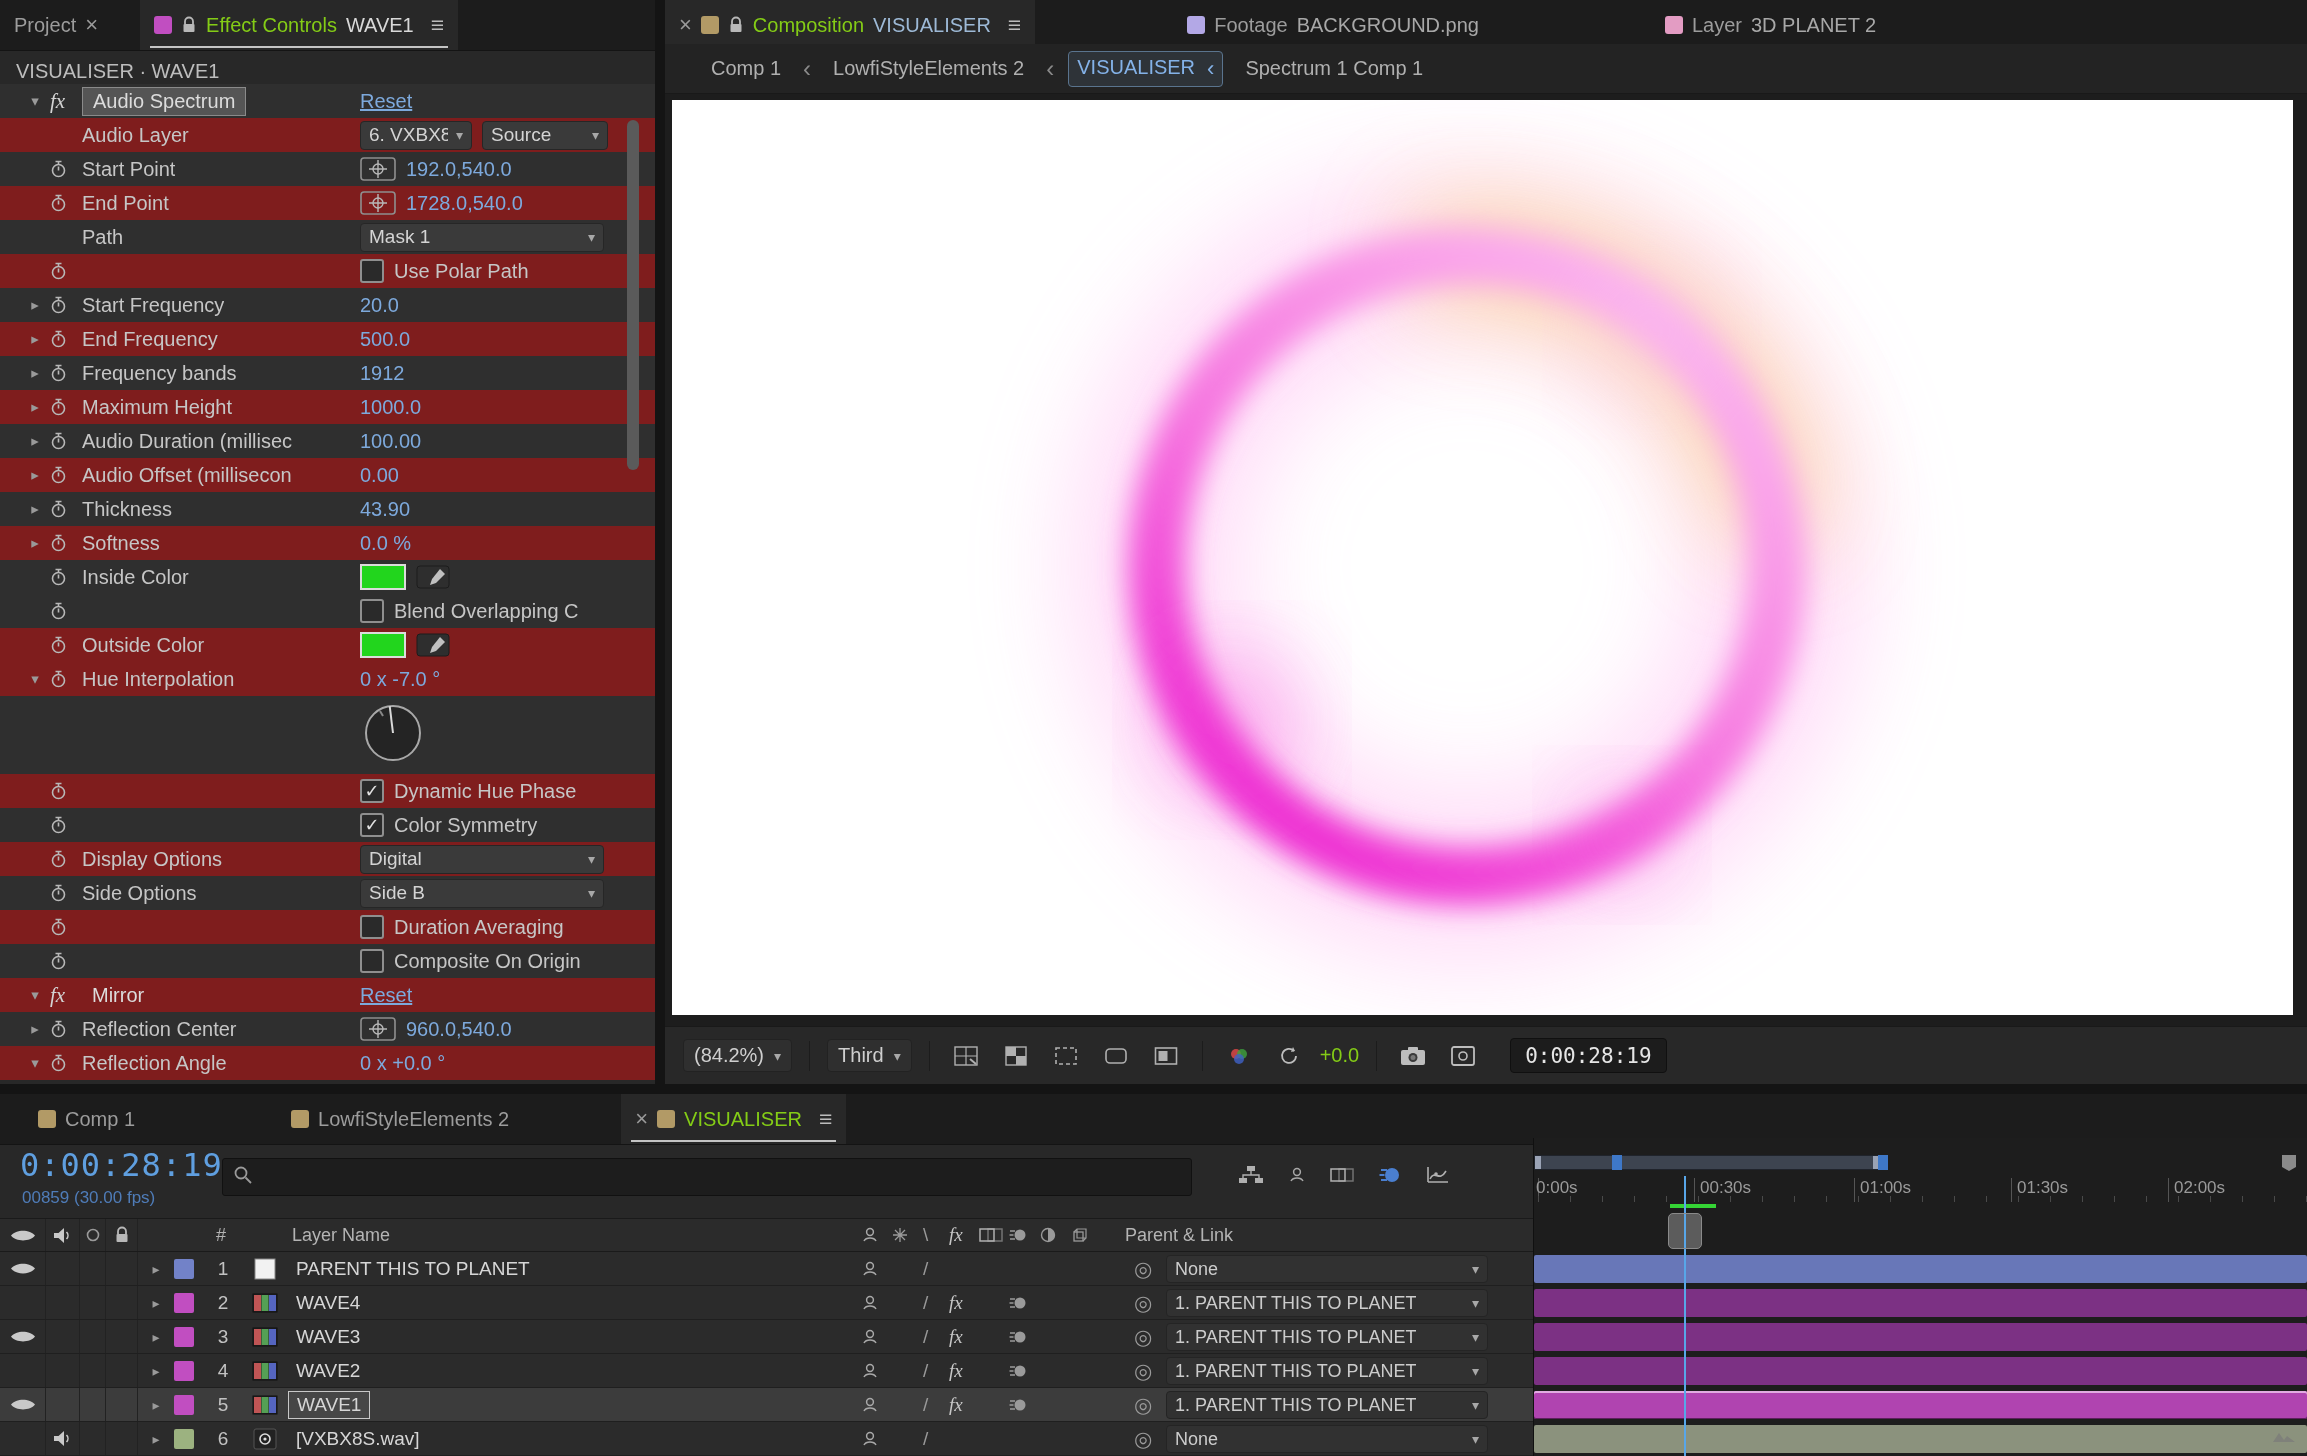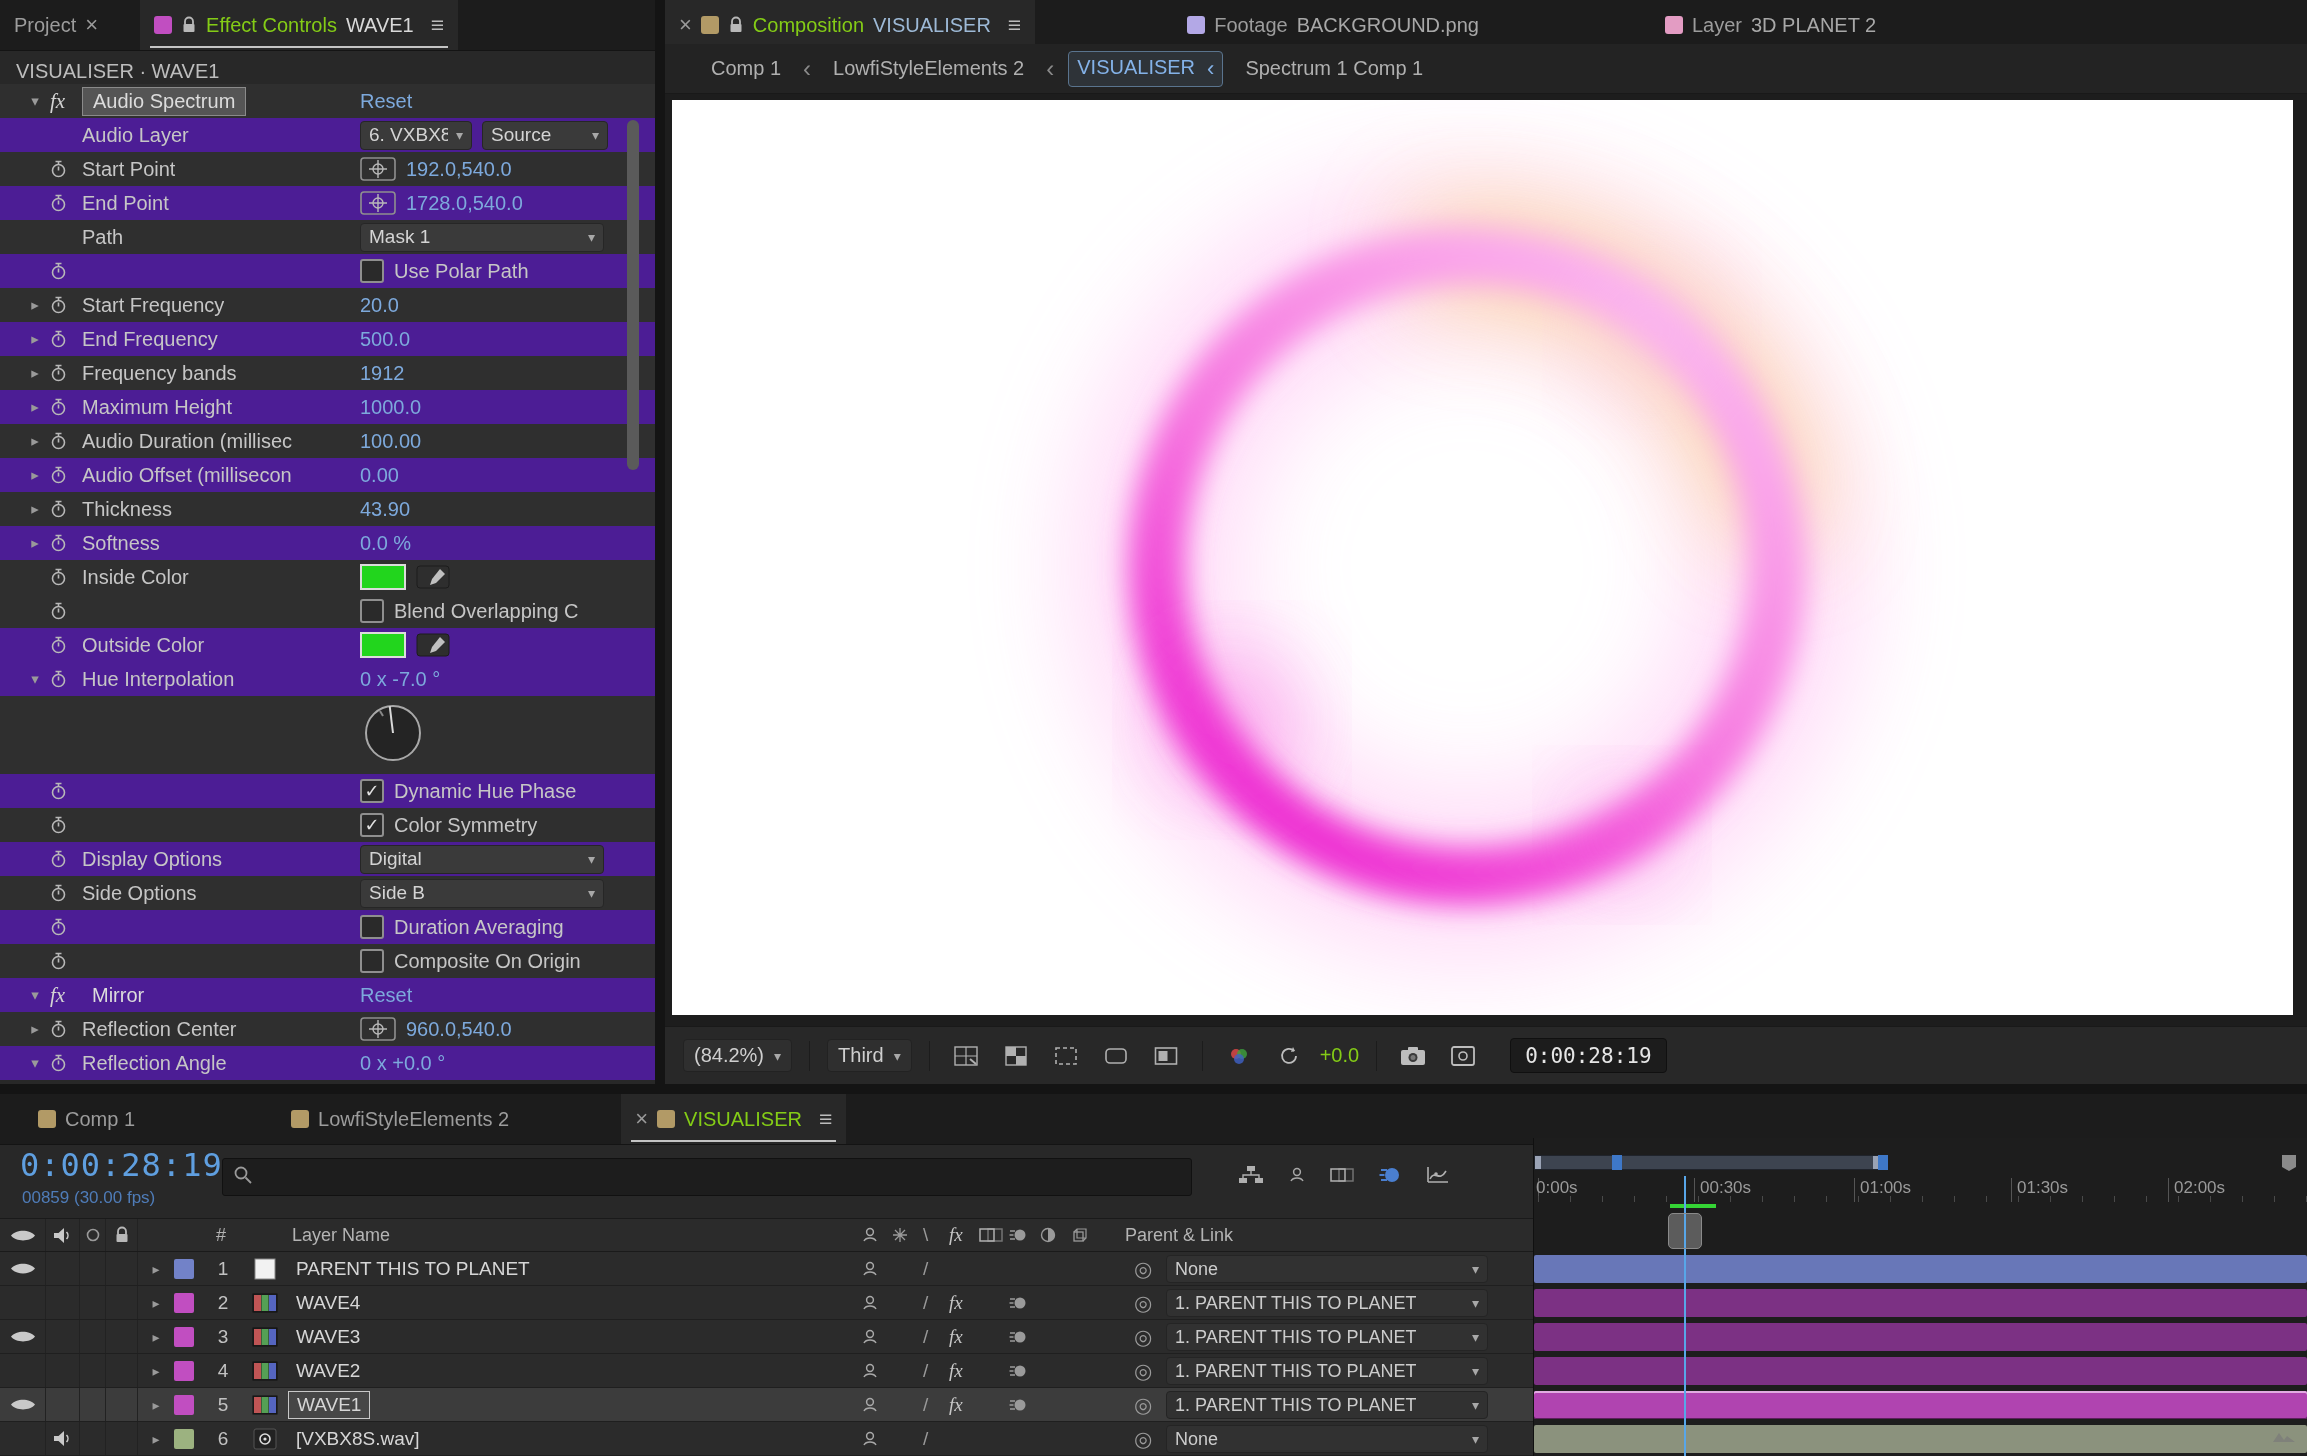--- a/index.html
+++ b/index.html
@@ -20,28 +20,28 @@
   .menu{color:#bcbcbc;font-size:23px;margin-left:8px;}
   .tlabel.bright{color:#84cc16;}
   .tlabel.compname{color:#9db9d6;}
   .tlabel.dim2{color:#a8a8a8;}
   .ticon{display:inline-flex;align-items:center;}
 
   
   .ec-subtitle{height:40px;line-height:40px;padding-left:16px;font-size:20px;color:#bdbdbd;background:#282828;}
   #fx-rows{position:absolute;top:84px;left:0;right:0;}
   .fxrow{position:relative;height:34px;display:flex;align-items:center;padding-left:20px;width:655px;}
-  .z0{background:#2f2f2f;} .z1{background:#4c1d95;}
+  .z0{background:#2f2f2f;} .z1{background:#7f1d1d;}
   .dialrow{height:78px;}
   .twirl{flex:0 0 30px;font-size:15px;color:#9a9a9a;text-align:center;}
   .swx{flex:0 0 32px;display:flex;align-items:center;}
   .plbl{font-size:20px;color:#c6c6c6;white-space:nowrap;overflow:hidden;max-width:245px;}
   .rhs{position:absolute;left:360px;top:0;height:100%;display:flex;align-items:center;gap:10px;}
   .val{color:#7da9dc;font-size:20px;white-space:nowrap;}
-  .reset{color:#7da9dc;font-size:20px;}
+  .reset{color:#7da9dc;font-size:20px;text-decoration:underline;}
   .fxbadge{font-style:italic;color:#d4d4d4;font-size:21px;flex:0 0 32px;font-family:"Liberation Serif","DejaVu Serif",serif;}
   .hname{font-size:20px;color:#dcdcdc;padding:2px 10px;}
   .hname.sel{background:#555555;border:1px solid #8a8a8a;}
   .dd{height:29px;background:#3a3a3a;border:1px solid #262626;border-radius:4px;display:inline-flex;align-items:center;justify-content:space-between;padding:0 8px;gap:8px;color:#d4d4d4;font-size:19px;}
   .w244{width:244px;} .w112{width:112px;} .w126{width:126px;}
   .ddt{overflow:hidden;white-space:nowrap;}
   .ddarr{color:#a8a8a8;font-size:14px;}
   .cbx{width:24px;height:24px;background:#2a2a2a;border:2px solid #8f8f8f;border-radius:3px;color:#e2e2e2;font-size:18px;display:inline-flex;align-items:center;justify-content:center;}
   .cblbl{font-size:20px;color:#c6c6c6;}
   .swatch{width:46px;height:26px;background:var(--swatch_green);border:2px solid #dcdcdc;display:inline-block;}

